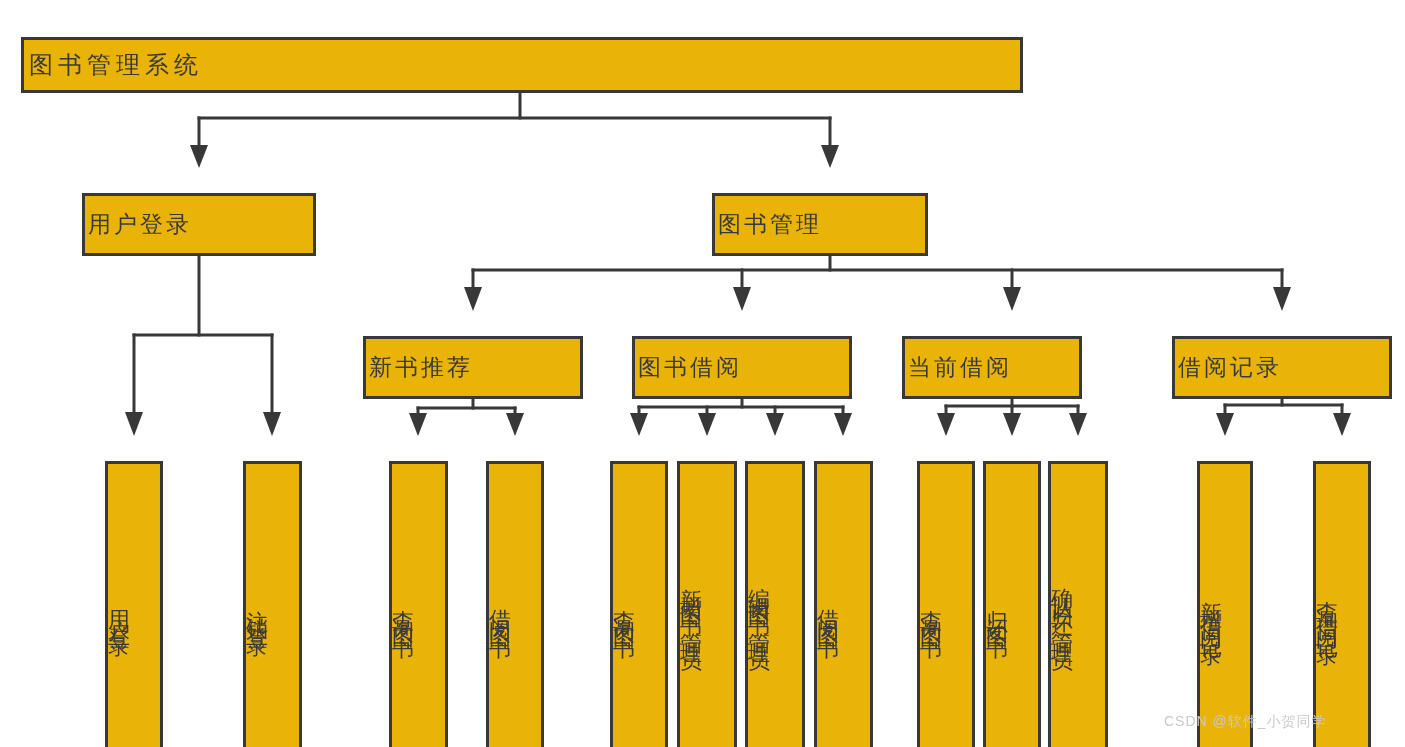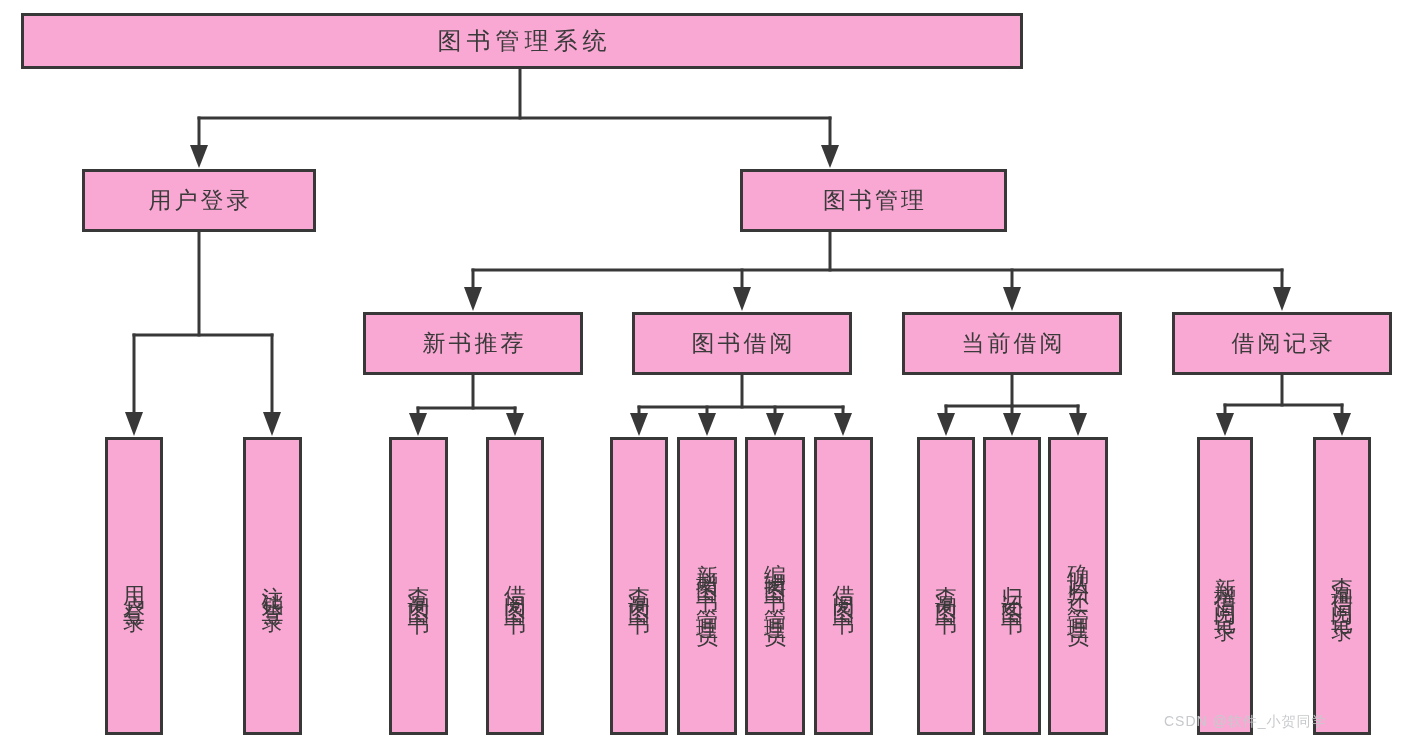--- a/index.html
+++ b/index.html
@@ -4,23 +4,23 @@
 <style>
   html,body { margin:0; padding:0; background:#ffffff; }
   .stage {
     position:relative; width:1405px; height:747px; background:var(--background,#fff);
     font-family:"Liberation Sans", sans-serif; color:var(--text,#3a3a3a); overflow:hidden;
   }
   .connectors { position:absolute; left:0; top:0; }
   .connectors .stroke { stroke:var(--line,#383838); stroke-width:3; fill:none; stroke-linecap:square; }
   .connectors .arrow  { fill:var(--line,#383838); stroke:none; }
   .node {
-    position:absolute; box-sizing:border-box; background:#f9a8d4;
+    position:absolute; box-sizing:border-box; background:#eab308;
     border:3px solid var(--line,#383838);
-    display:flex; align-items:center; justify-content:center;
+    display:flex; align-items:center; margin-top:24px;
   }
   .node .label { font-size:23px; letter-spacing:3px; text-indent:3px; white-space:nowrap; }
   .lvl1 .label { font-size:24px; letter-spacing:5px; text-indent:5px; }
   .leaf .vtext {
     writing-mode:vertical-rl; text-orientation:mixed;
     font-size:22px; letter-spacing:9px; line-height:1;
   }
   .watermark {
     position:absolute; left:1164px; top:713px; z-index:10;
     font-size:14px; letter-spacing:1px; white-space:nowrap;
@@ -101,31 +101,31 @@
     </g>
   </svg>
 
   <div class="node lvl1" style="left:21px;top:13px;width:1002px;height:56px">
     <span class="label">图书管理系统</span>
   </div>
 
   <div class="node" style="left:82px;top:169px;width:234px;height:63px">
     <span class="label">用户登录</span>
   </div>
-  <div class="node" style="left:740px;top:169px;width:267px;height:63px">
+  <div class="node" style="left:712px;top:169px;width:216px;height:63px">
     <span class="label">图书管理</span>
   </div>
 
   <div class="node" style="left:632px;top:312px;width:220px;height:63px">
     <span class="label">图书借阅</span>
   </div>
   <div class="node" style="left:363px;top:312px;width:220px;height:63px">
     <span class="label">新书推荐</span>
   </div>
-  <div class="node" style="left:902px;top:312px;width:220px;height:63px">
+  <div class="node" style="left:902px;top:312px;width:180px;height:63px">
     <span class="label">当前借阅</span>
   </div>
   <div class="node" style="left:1172px;top:312px;width:220px;height:63px">
     <span class="label">借阅记录</span>
   </div>
 
   <div class="node leaf" style="left:105px;top:437px;width:58px;height:298px">
     <span class="vtext">用户登录</span>
   </div>
   <div class="node leaf" style="left:243px;top:437px;width:59px;height:298px">

